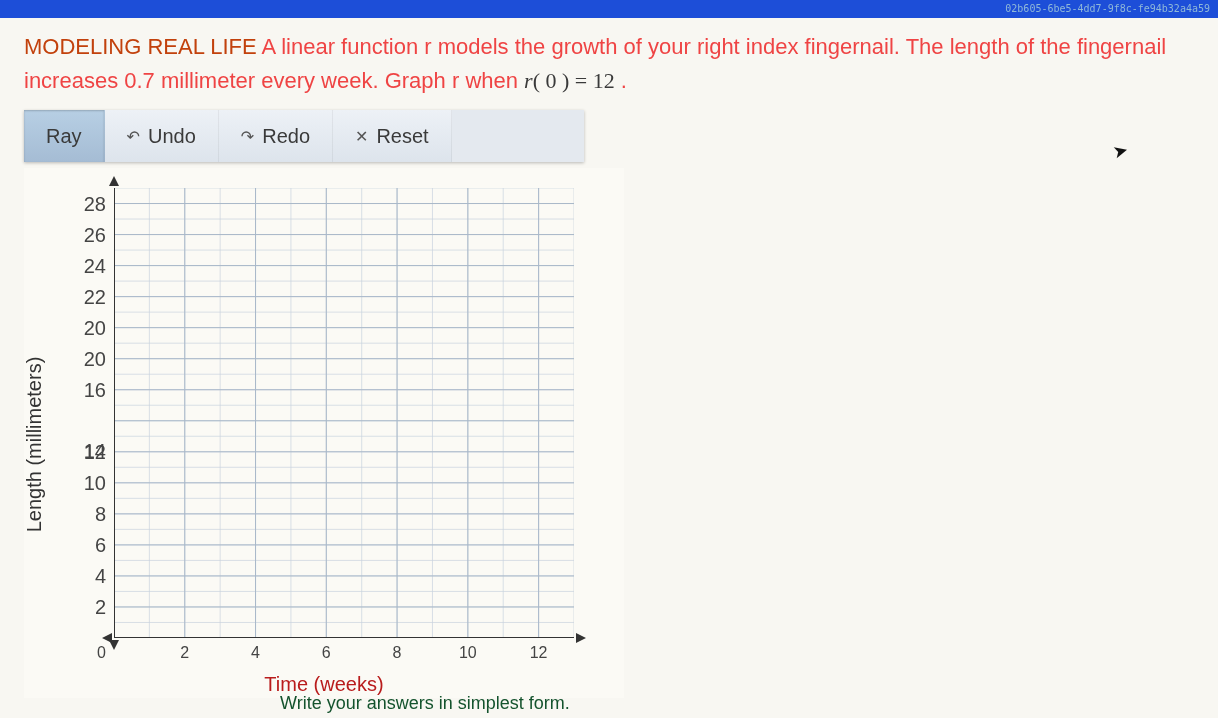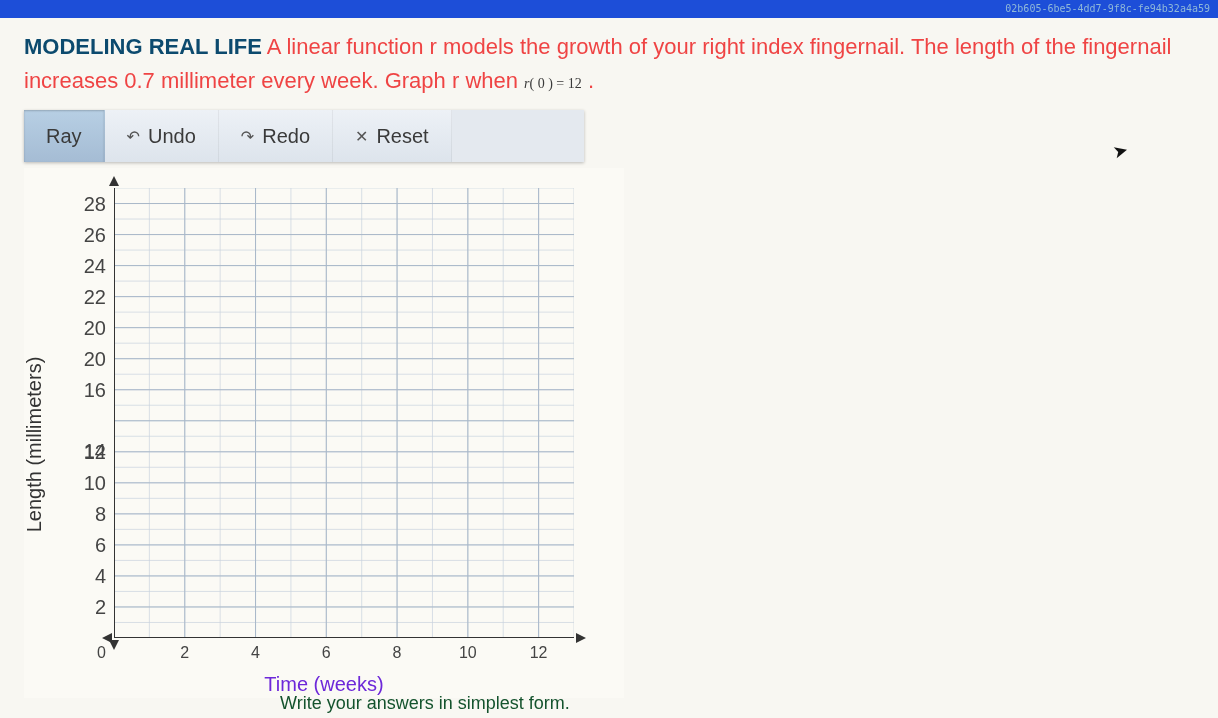--- a/index.html
+++ b/index.html
@@ -14,23 +14,23 @@
       background: #1d4ed8;
       color: #8fb8d8;
       font-size: 10px;
       text-align: right;
       padding-right: 8px;
       line-height: 18px;
       font-family: monospace;
     }
     .content { padding: 12px 24px 0 24px; }
     .heading-row { font-size: 22px; line-height: 1.55; color:#3a3a3a; }
-    .heading-label { color: #0c4a6e; font-weight: 700; }
+    .heading-label { color: #c2410c; font-weight: 400; }
     .heading-text { color: #ef4444; }
-    .math { font-family: 'Times New Roman', serif; font-size: 14px; }
+    .math { font-family: 'Times New Roman', serif; font-size: 22px; }
     .math .fn { font-style: italic; }
 
     .toolbar {
       margin-top: 12px;
       display: flex;
       width: 560px;
       box-shadow: 0 1px 3px rgba(0,0,0,0.25);
       background: #e4e9ef;
     }
     .tool-btn {
@@ -68,21 +68,21 @@
       font-size: 20px;
       color: #333;
       white-space: nowrap;
     }
     .x-axis-label {
       position: absolute;
       bottom: 2px;
       left: 300px;
       transform: translateX(-50%);
       font-size: 20px;
-      color: #6d28d9;
+      color: #b91c1c;
     }
     .plot {
       position: absolute;
       left: 90px;
       top: 20px;
       width: 460px;
       height: 450px;
     }
     svg.grid { position: absolute; left:0; top:0; }
     .tick-y {

